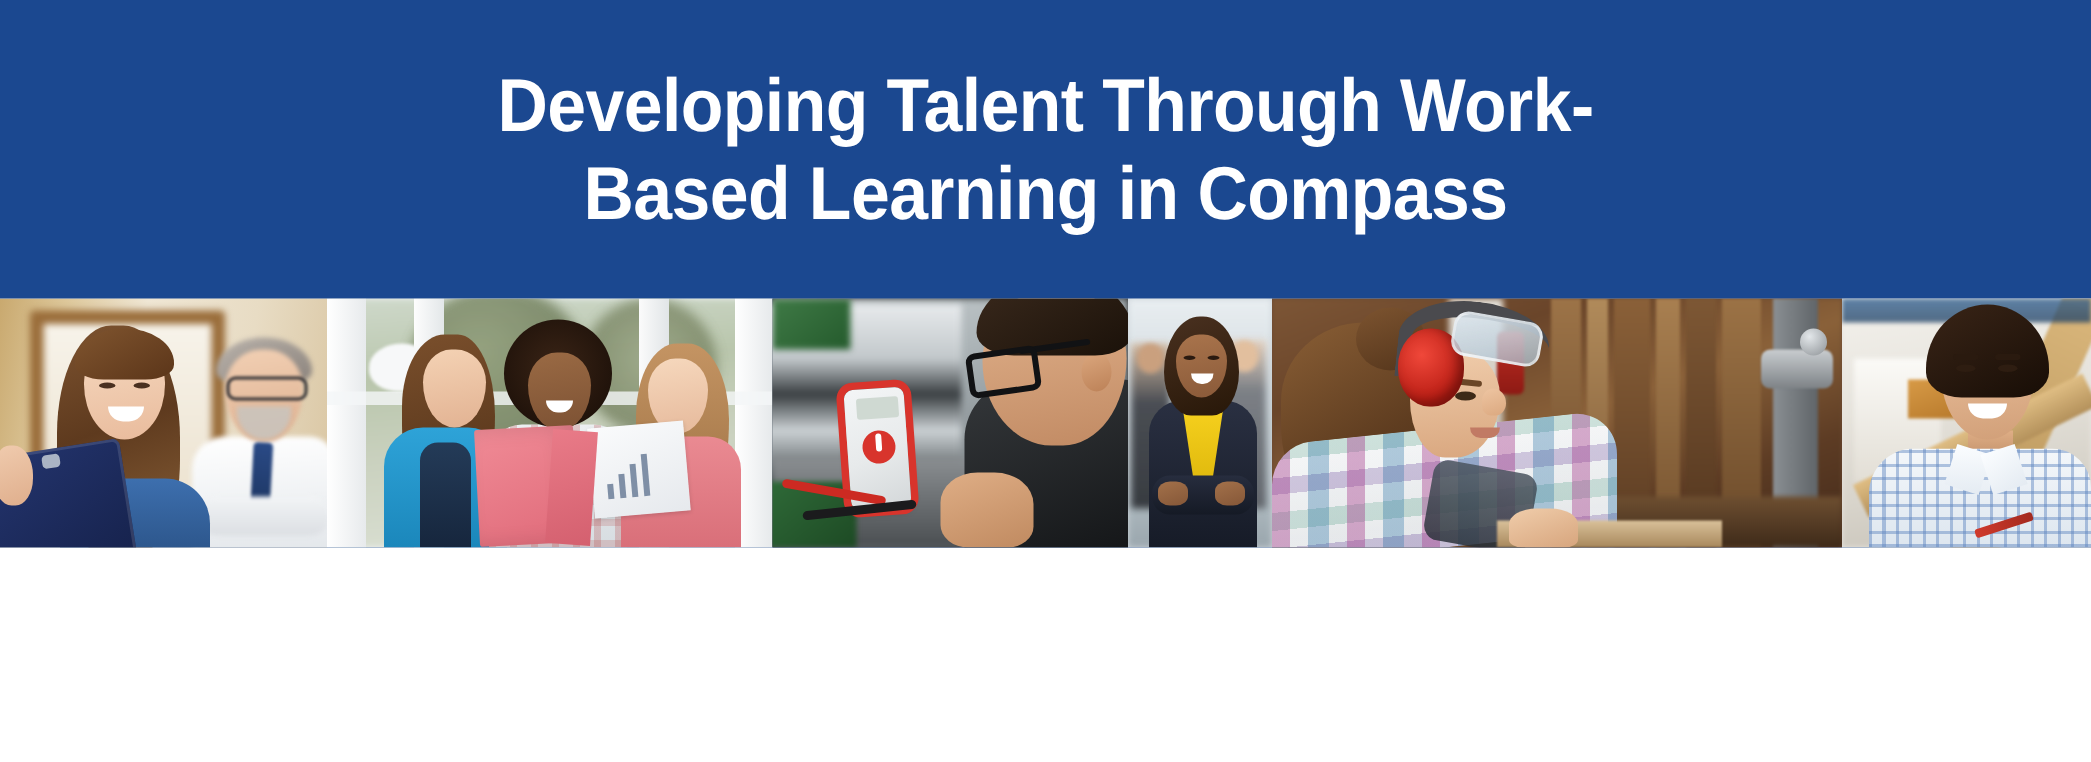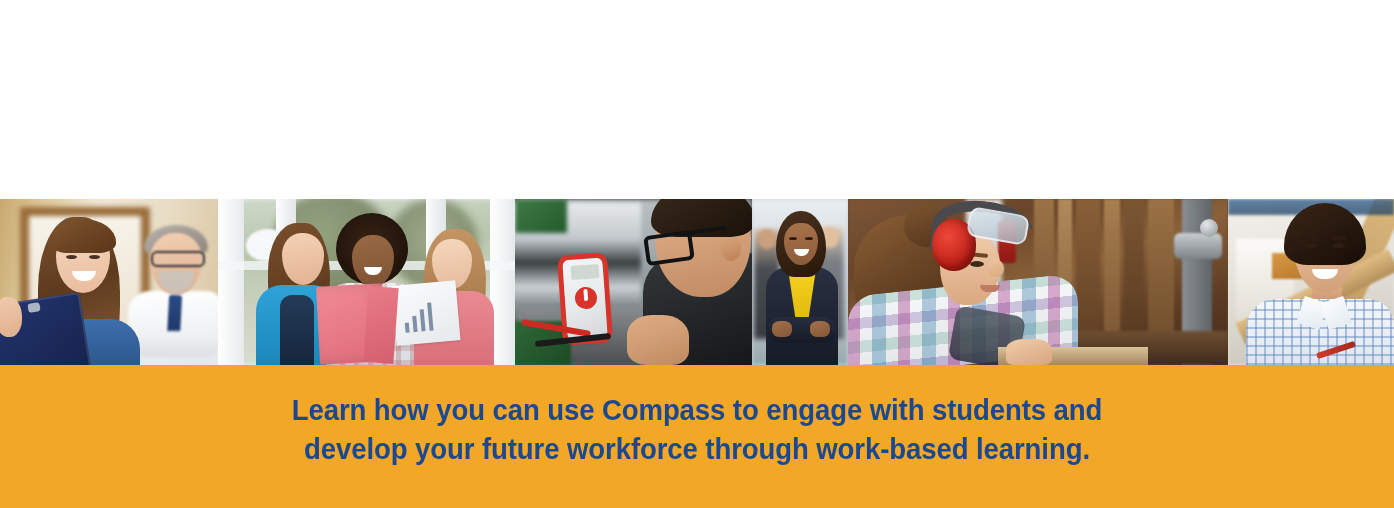--- a/index.html
+++ b/index.html
@@ -362,20 +362,24 @@
     letter-spacing: -0.1px;
     transform: scaleX(0.95);
     white-space: pre-line;
   }
 </style>
 </head>
 <body>
 
 <div class="banner">
 
+  <div class="header-band">
+    <h1 class="title">Developing Talent Through Work-
+Based Learning in Compass</h1>
+  </div>
 
   <div class="photo-strip">
 
     <div class="photo p1">
       <div class="scene">
         <div class="sh wall"></div>
         <div class="sh window"></div>
         <div class="sh doc-coat"></div>
         <div class="sh doc-hair"></div>
         <div class="sh doc-face"></div>
@@ -522,18 +526,14 @@
         <div class="sh browR"></div>
         <div class="sh eyeL"></div>
         <div class="sh eyeR"></div>
         <div class="sh smile"></div>
         <div class="sh pencil"></div>
       </div>
     </div>
 
   </div>
 
-  <div class="cta-band">
-    <p class="subtitle">Learn how you can use Compass to engage with students and
-develop your future workforce through work-based learning.</p>
-  </div>
 
 </div>
 
 </body></html>

